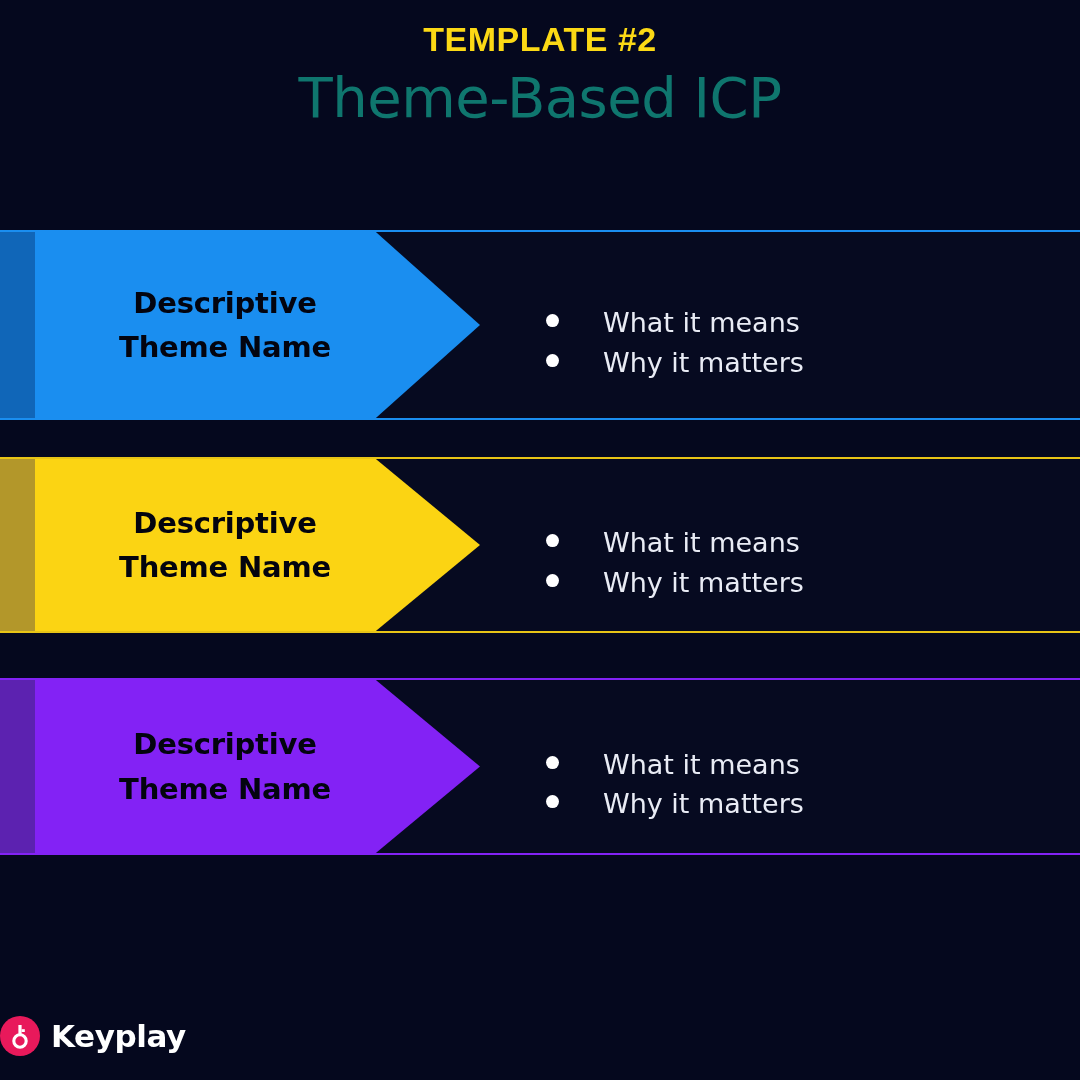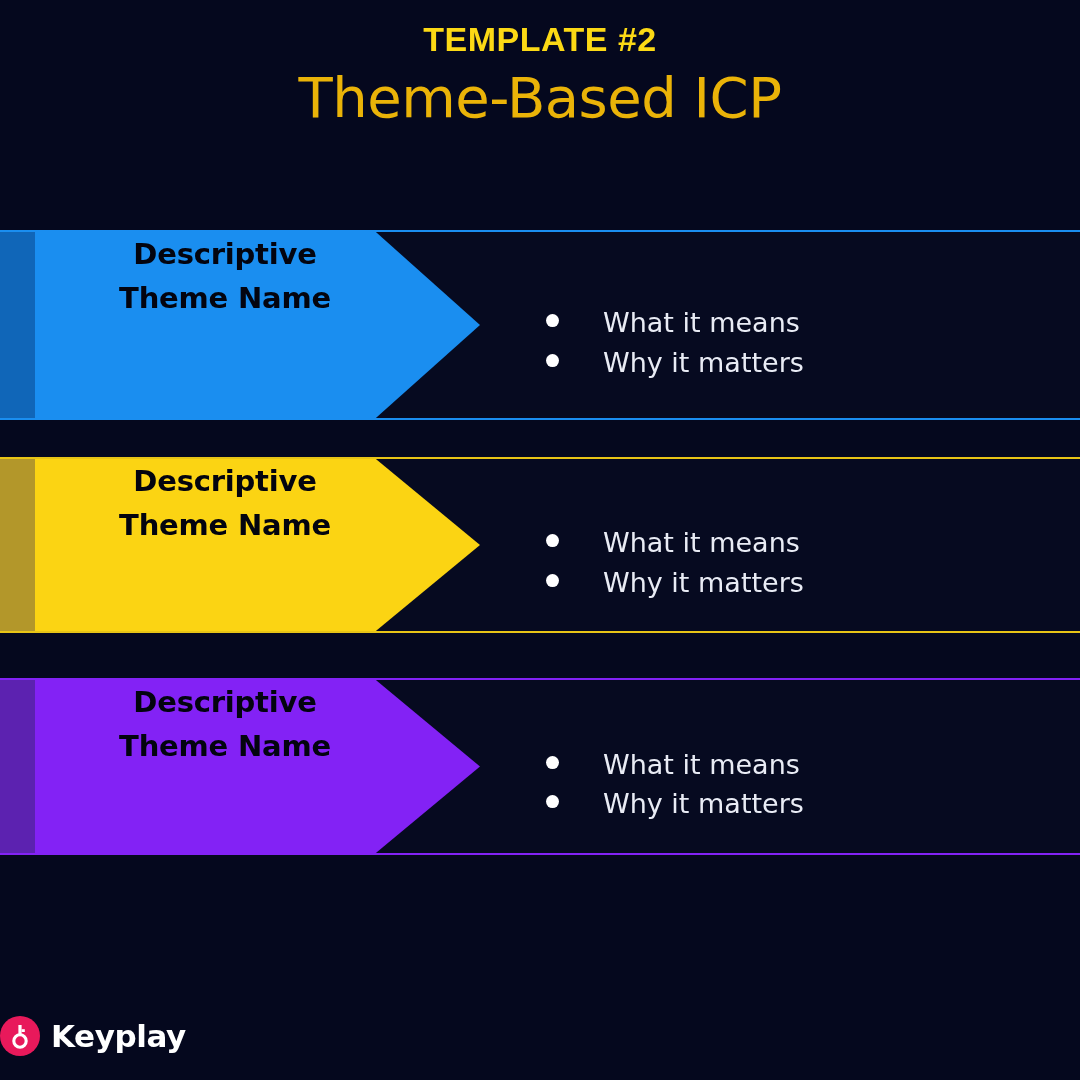--- a/index.html
+++ b/index.html
@@ -39,21 +39,21 @@
     letter-spacing: 0.5px;
     color: #fcd915;
     font-family: "Liberation Sans", sans-serif;
     line-height: 1.05;
   }
   .title {
     margin: 0;
     padding-top: 8px;
     font-size: 56px;
     font-weight: normal;
-    color: #eab308;
+    color: #0f766e;
     letter-spacing: -0.5px;
     line-height: 1.15;
     font-family: "DejaVu Sans", sans-serif;
     text-align: center;
   }
 
   
   .band {
     position: absolute;
     left: 0;
@@ -86,21 +86,21 @@
   }
   .arrow-body {
     position: absolute;
     left: 35px;
     top: 0;
     bottom: 0;
     right: 0;
     -webkit-clip-path: polygon(0 0, 76.6% 0, 100% 50%, 76.6% 100%, 0 100%);
     clip-path: polygon(0 0, 76.6% 0, 100% 50%, 76.6% 100%, 0 100%);
     display: flex;
-    align-items: flex-start;
+    align-items: center;
     justify-content: flex-start;
   }
   .arrow-label {
     width: 360px;
     margin-left: 10px;
     text-align: center;
     font-size: 29px;
     font-weight: bold;
     line-height: 1.52;
     color: #03040f;

